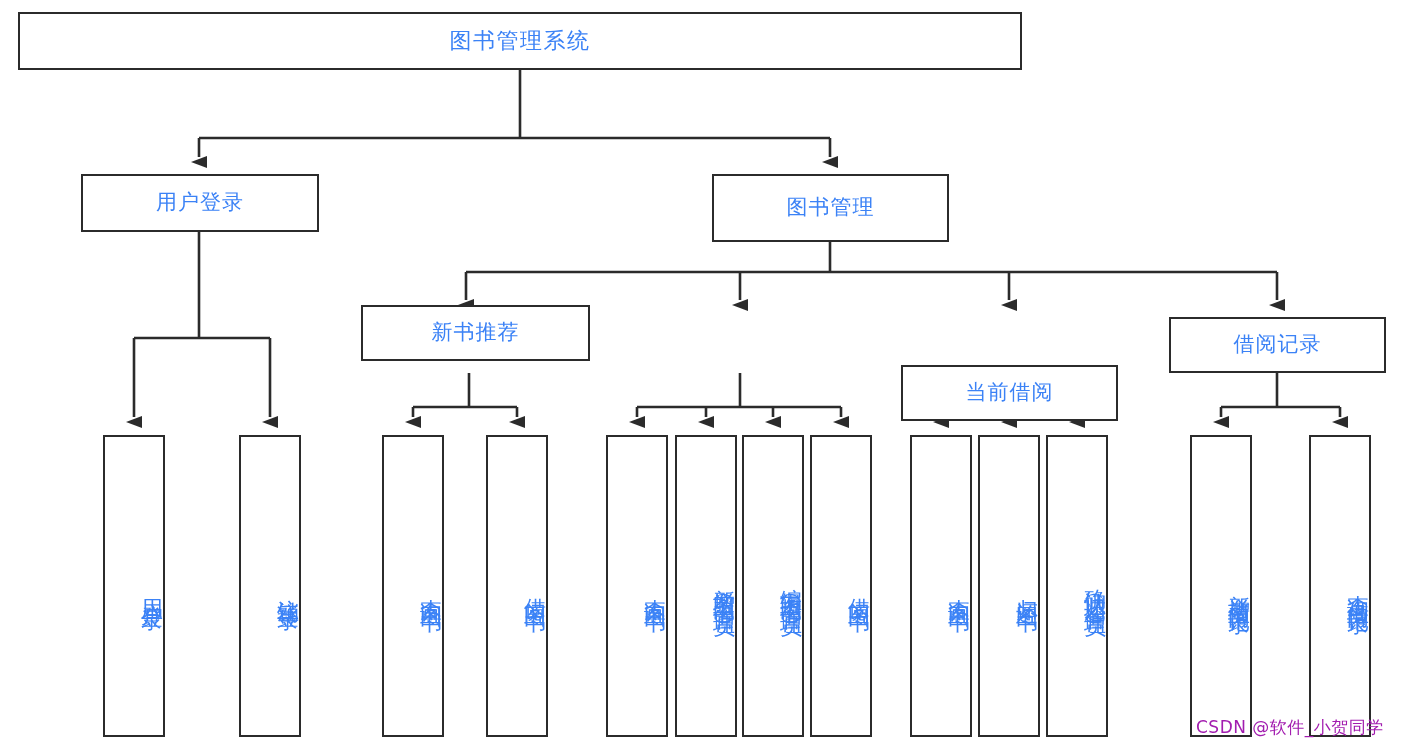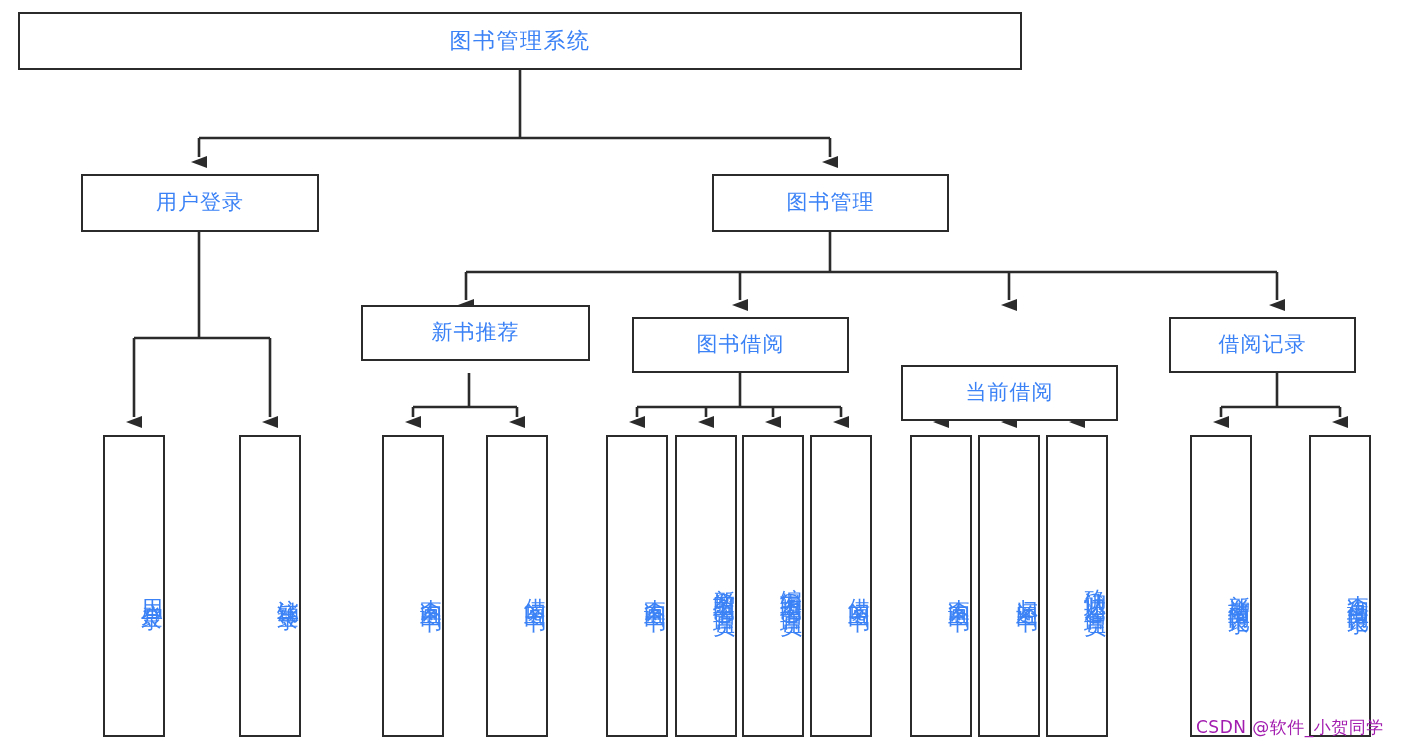--- a/index.html
+++ b/index.html
@@ -124,34 +124,31 @@
     </g>
   </svg>
 
   <div class="node root" style="left:18px; top:12px; width:1004px; height:58px;">
     <span class="label">图书管理系统</span>
   </div>
 
   <div class="node horiz" style="left:81px; top:174px; width:238px; height:58px;">
     <span class="label">用户登录</span>
   </div>
-  <div class="node horiz" style="left:712px; top:174px; width:237px; height:58px;">
+  <div class="node horiz" style="left:712px; top:174px; width:237px; height:68px;">
     <span class="label">图书管理</span>
   </div>
 
   <div class="node horiz" style="left:361px; top:305px; width:229px; height:56px;">
     <span class="label">新书推荐</span>
   </div>
-  <div class="node horiz" style="left:632px; top:317px; width:217px; height:56px;">
-    <span class="label">图书借阅</span>
-  </div>
   <div class="node horiz" style="left:901px; top:317px; width:217px; height:56px;margin-top:48px;">
     <span class="label">当前借阅</span>
   </div>
-  <div class="node horiz" style="left:1169px; top:317px; width:187px; height:56px;">
+  <div class="node horiz" style="left:1169px; top:317px; width:217px; height:56px;">
     <span class="label">借阅记录</span>
   </div>
 
   <div class="node vert" style="left:103px; top:435px; width:62px; height:302px;">
     <span class="label">用户登录</span>
   </div>
   <div class="node vert" style="left:239px; top:435px; width:62px; height:302px;">
     <span class="label">注销登录</span>
   </div>
 

